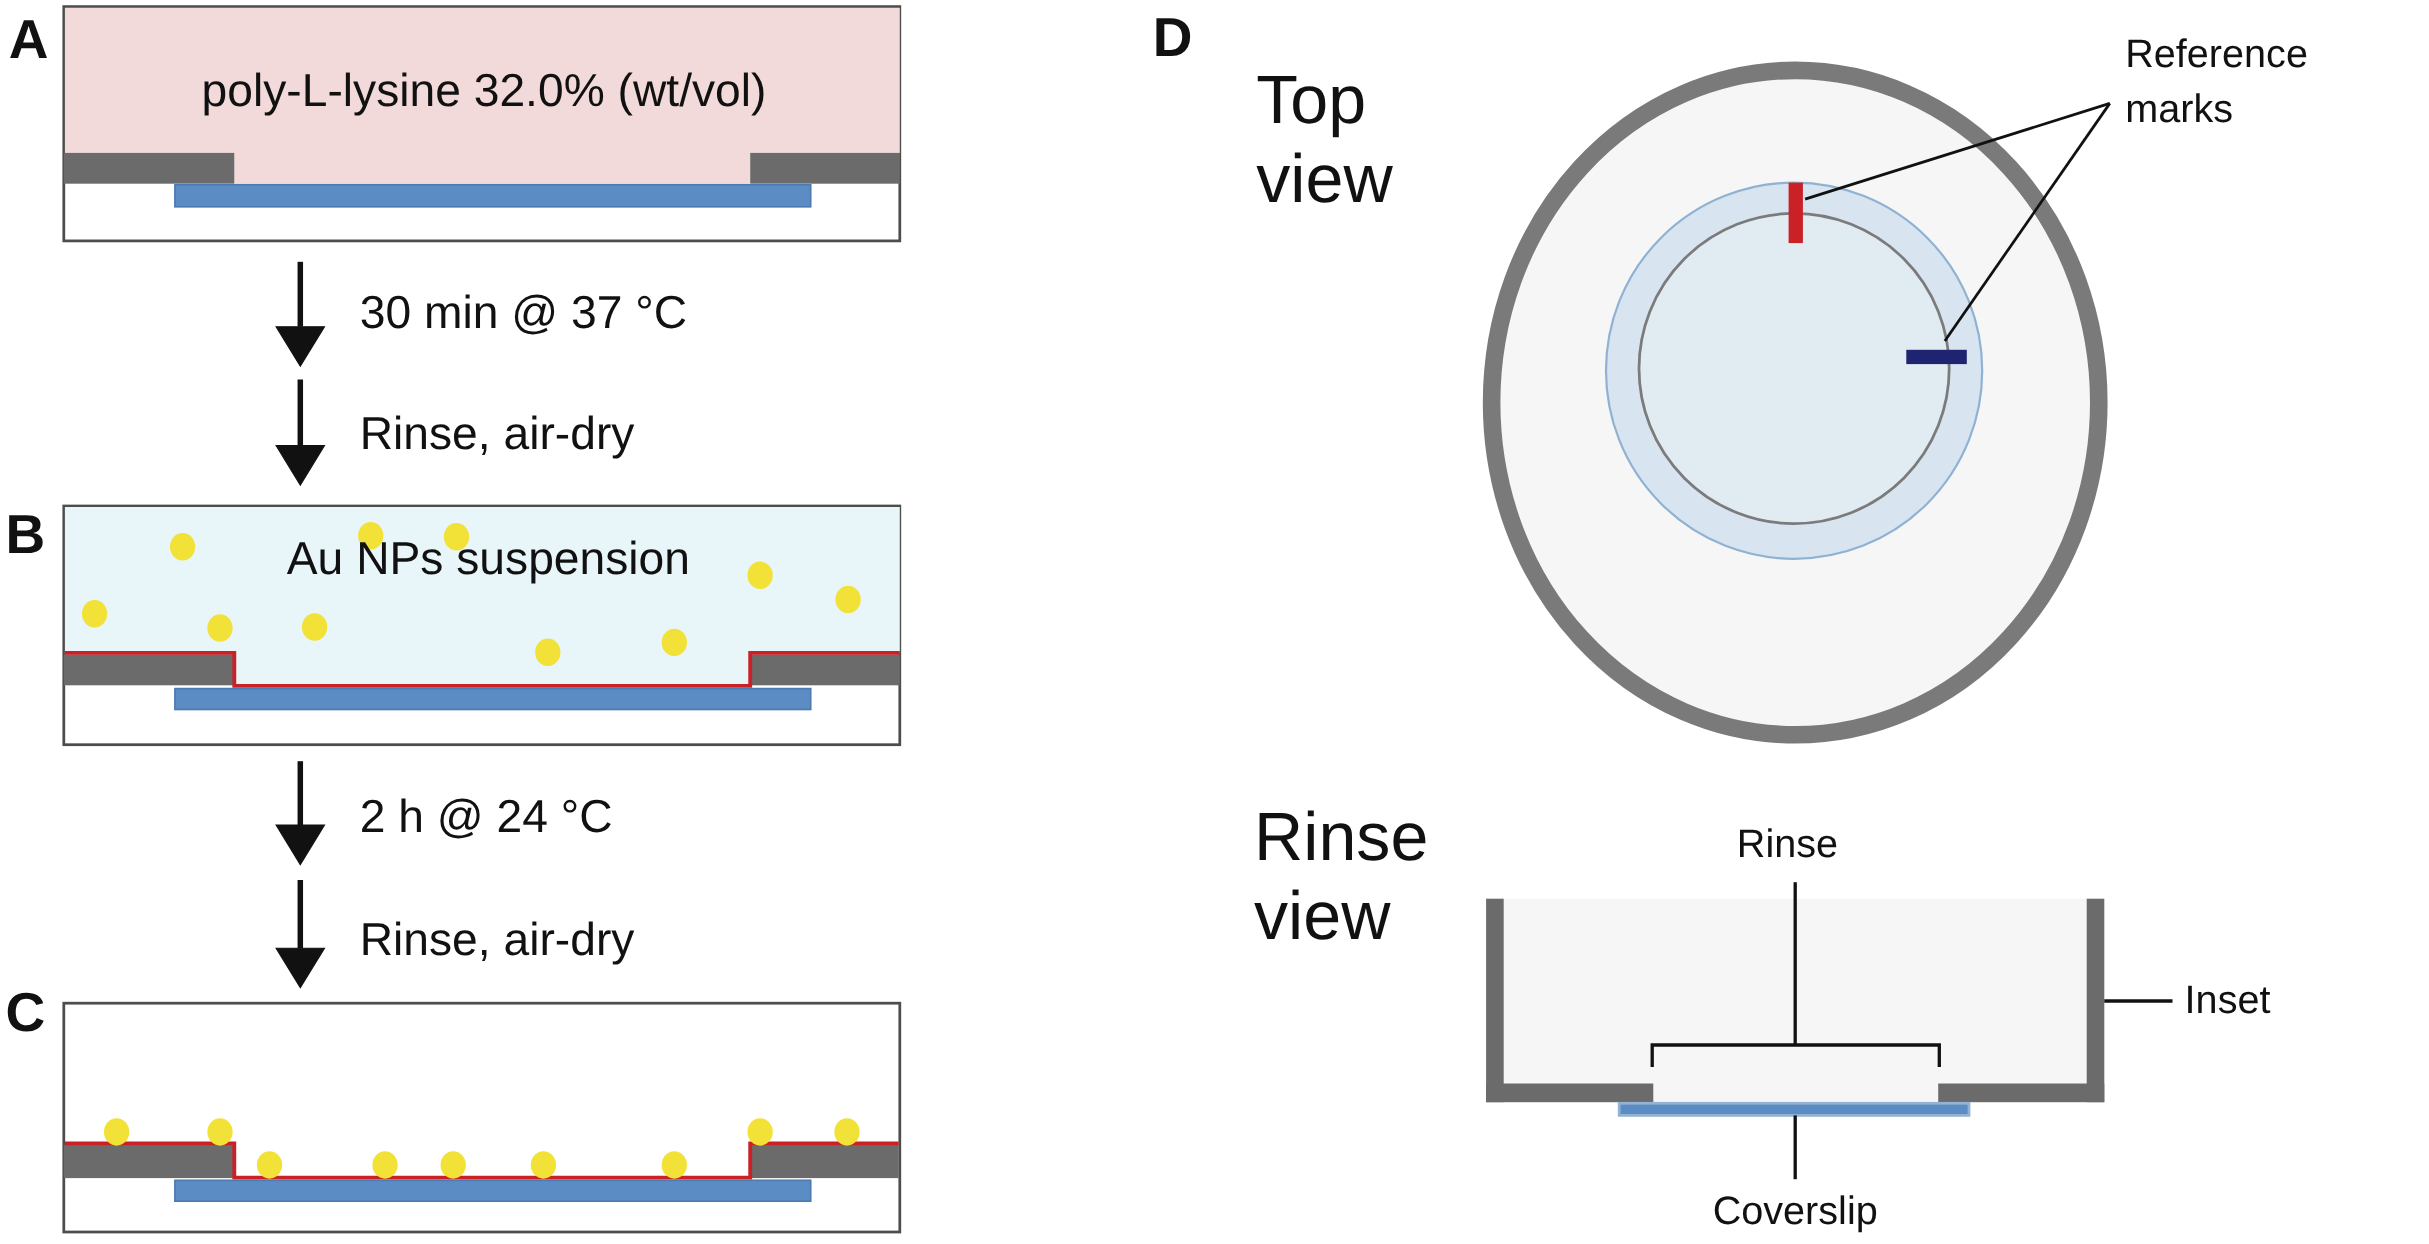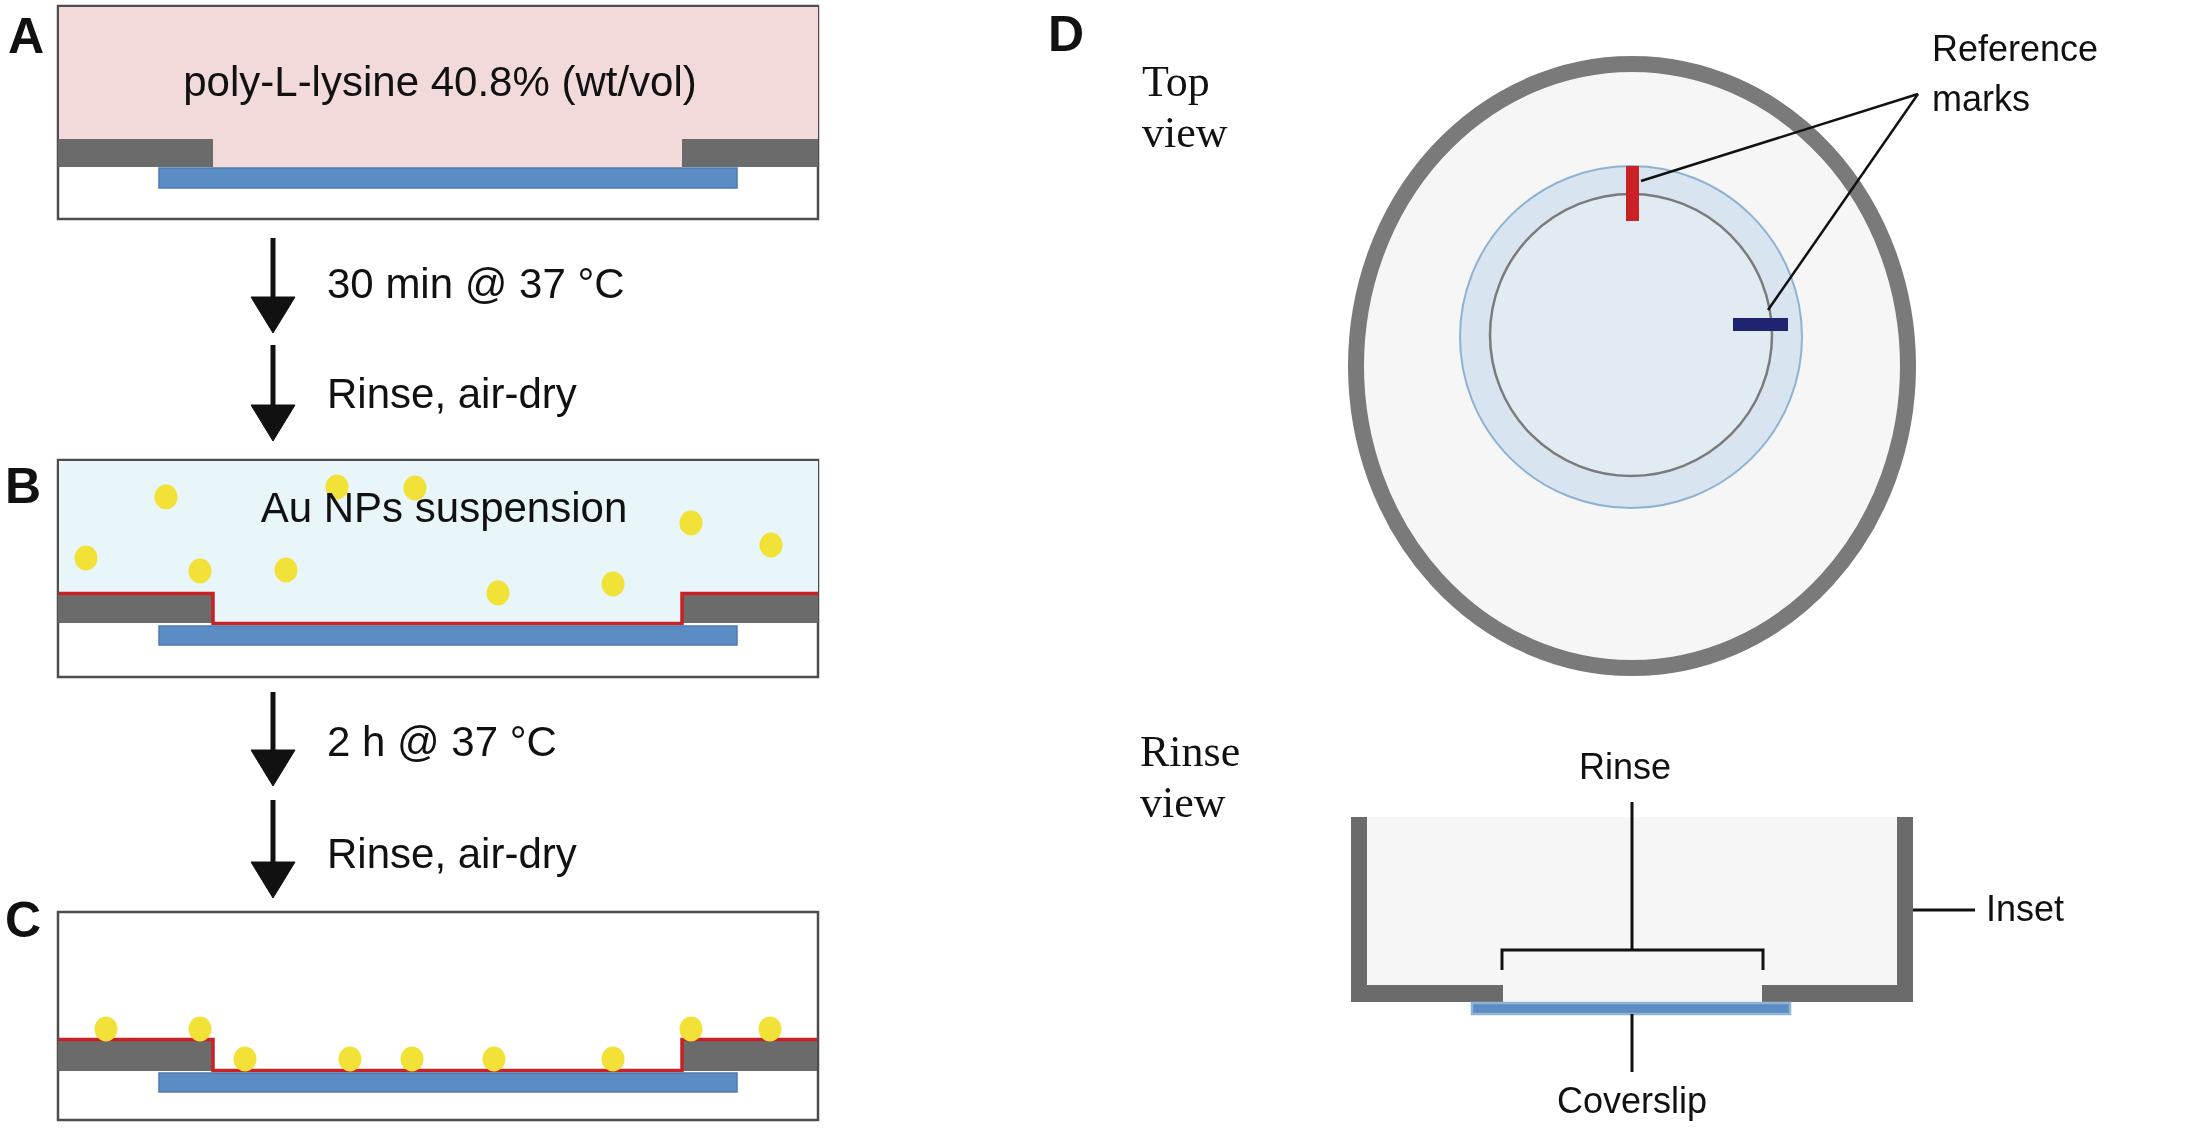--- a/index.html
+++ b/index.html
@@ -8,21 +8,21 @@
     width:2208px;height:1131px;
     background:#ffffff;
     font-family:"Liberation Sans", sans-serif;
     color:#111;
     overflow:hidden;
   }
   #fig-svg{position:absolute;left:0;top:0;}
   .txt{position:absolute;white-space:pre;line-height:1.15;}
   .panel-letter{font-size:50px;font-weight:bold;letter-spacing:1px;}
   .body-text{font-size:42px;}
-  .view-title{font-size:44px;line-height:1.16;font-family:Liberation Serif, serif;}
+  .view-title{font-size:62px;line-height:1.16;}
   .anno-text{font-size:36px;line-height:1.38;}
   .centered{transform:translateX(-50%);}
   
   .panel-box{fill:#ffffff;stroke:#4d4d4d;stroke-width:2.5px;}
   .pink-liquid{fill:var(--pll-pink,#f2dadb);}
   .np-liquid{fill:var(--aunp-liquid,#e8f5f9);}
   .plate-gray{fill:var(--plate-gray,#6b6b6b);}
   .cover-glass{fill:var(--coverslip-blue,#5b8cc4);stroke:var(--coverslip-edge,#4d7bb0);stroke-width:1.5px;}
   .cover-glass-side{fill:var(--coverslip-blue,#5b8cc4);stroke:var(--coverslip-side-edge,#93b3d4);stroke-width:2.5px;}
   .red-outline{fill:none;stroke:var(--pll-coating-red,#c92126);stroke-width:3.5px;}
@@ -124,29 +124,29 @@
       <rect class="plate-gray" x="1762" y="985" width="151" height="17"></rect>
       <rect class="cover-glass-side" x="1472" y="1003" width="318" height="11"></rect>
       <path class="anno-line-thick" d="M1502,970 L1502,950 L1763,950 L1763,970"></path>
       <path class="anno-line-thick" d="M1632,802 L1632,950"></path>
       <path class="anno-line-thick" d="M1913,910 L1975,910"></path>
       <path class="anno-line-thick" d="M1632,1014 L1632,1072"></path>
     </g>
   </svg>
 
   <div class="txt panel-letter" style="left:8px;top:8px">A</div>
-  <div class="txt body-text centered" style="left:440px;top:58px">poly-L-lysine 40.8% (wt/vol)</div>
+  <div class="txt body-text centered" style="left:440px;top:58px">poly-L-lysine 32.0% (wt/vol)</div>
 
   <div class="txt body-text" style="left:327px;top:260px">30 min @ 37 °C</div>
   <div class="txt body-text" style="left:327px;top:370px">Rinse, air-dry</div>
 
   <div class="txt panel-letter" style="left:5px;top:458px">B</div>
   <div class="txt body-text centered" style="left:444px;top:484px">Au NPs suspension</div>
 
-  <div class="txt body-text" style="left:327px;top:718px">2 h @ 37 °C</div>
+  <div class="txt body-text" style="left:327px;top:718px">2 h @ 24 °C</div>
   <div class="txt body-text" style="left:327px;top:830px">Rinse, air-dry</div>
 
   <div class="txt panel-letter" style="left:5px;top:892px">C</div>
 
   <div class="txt panel-letter" style="left:1048px;top:6px">D</div>
 
   <div class="txt view-title" style="left:1142px;top:56px"><span>Top</span><br><span>view</span></div>
 
   <div class="txt anno-text" style="left:1932px;top:24px"><span>Reference</span><br><span>marks</span></div>
 

